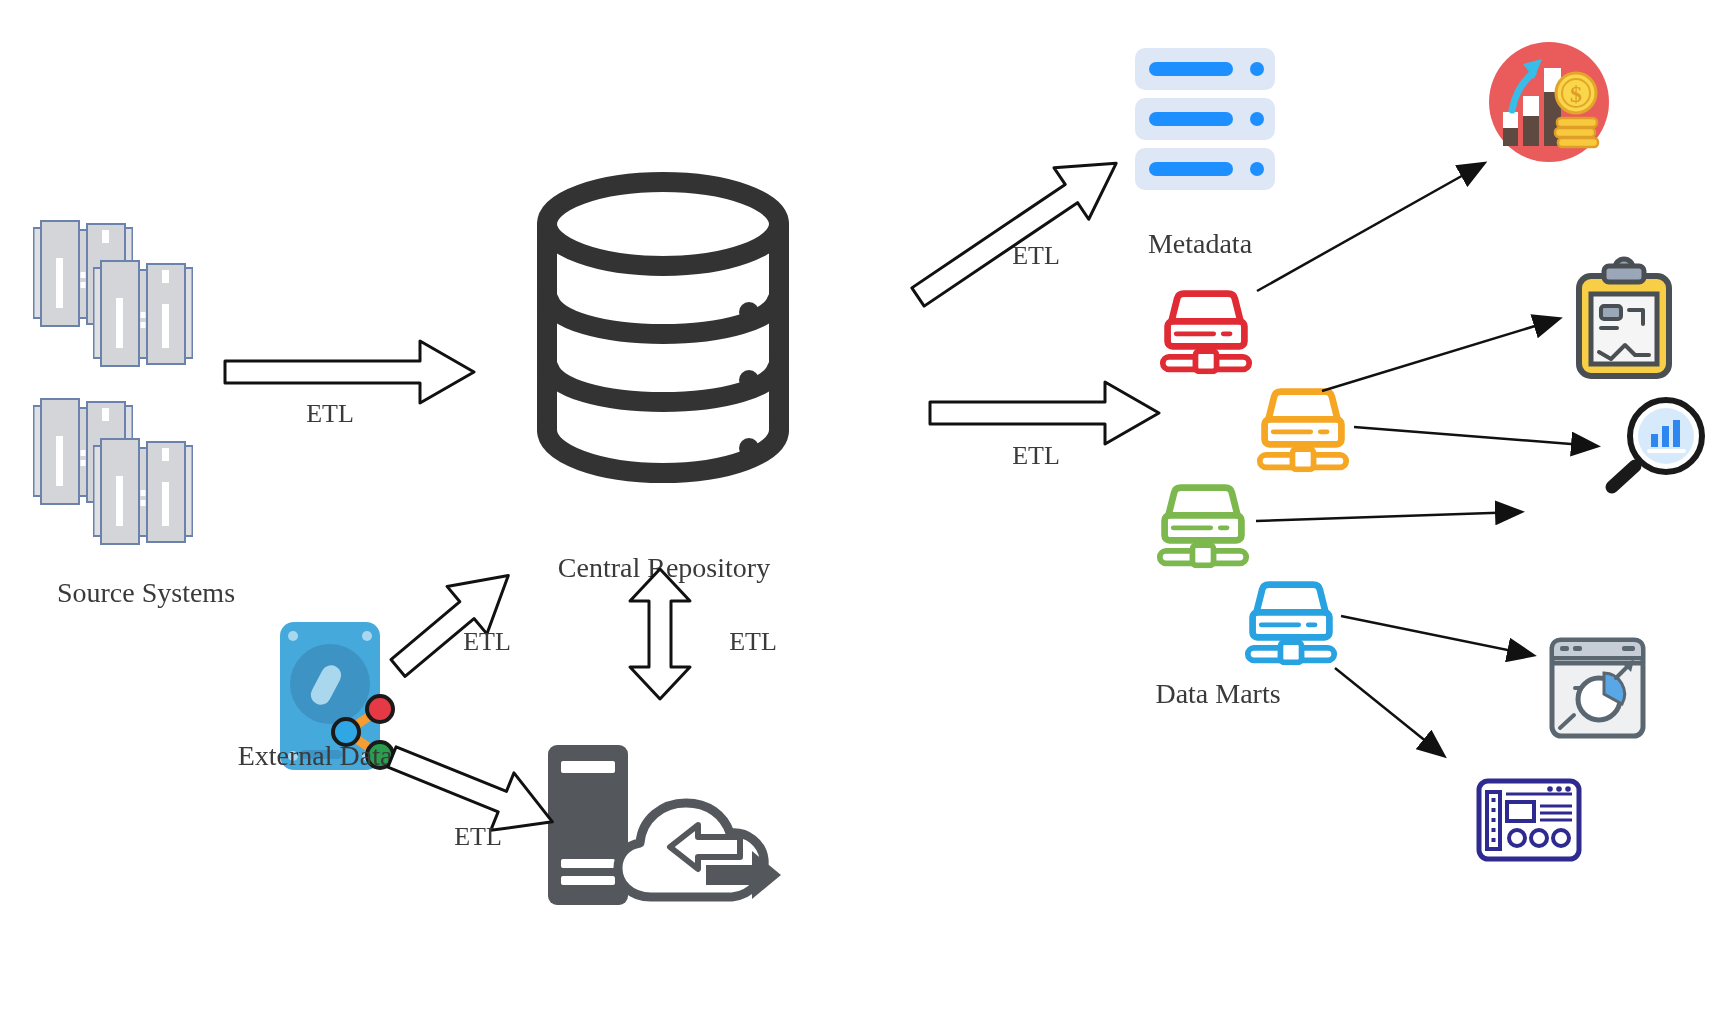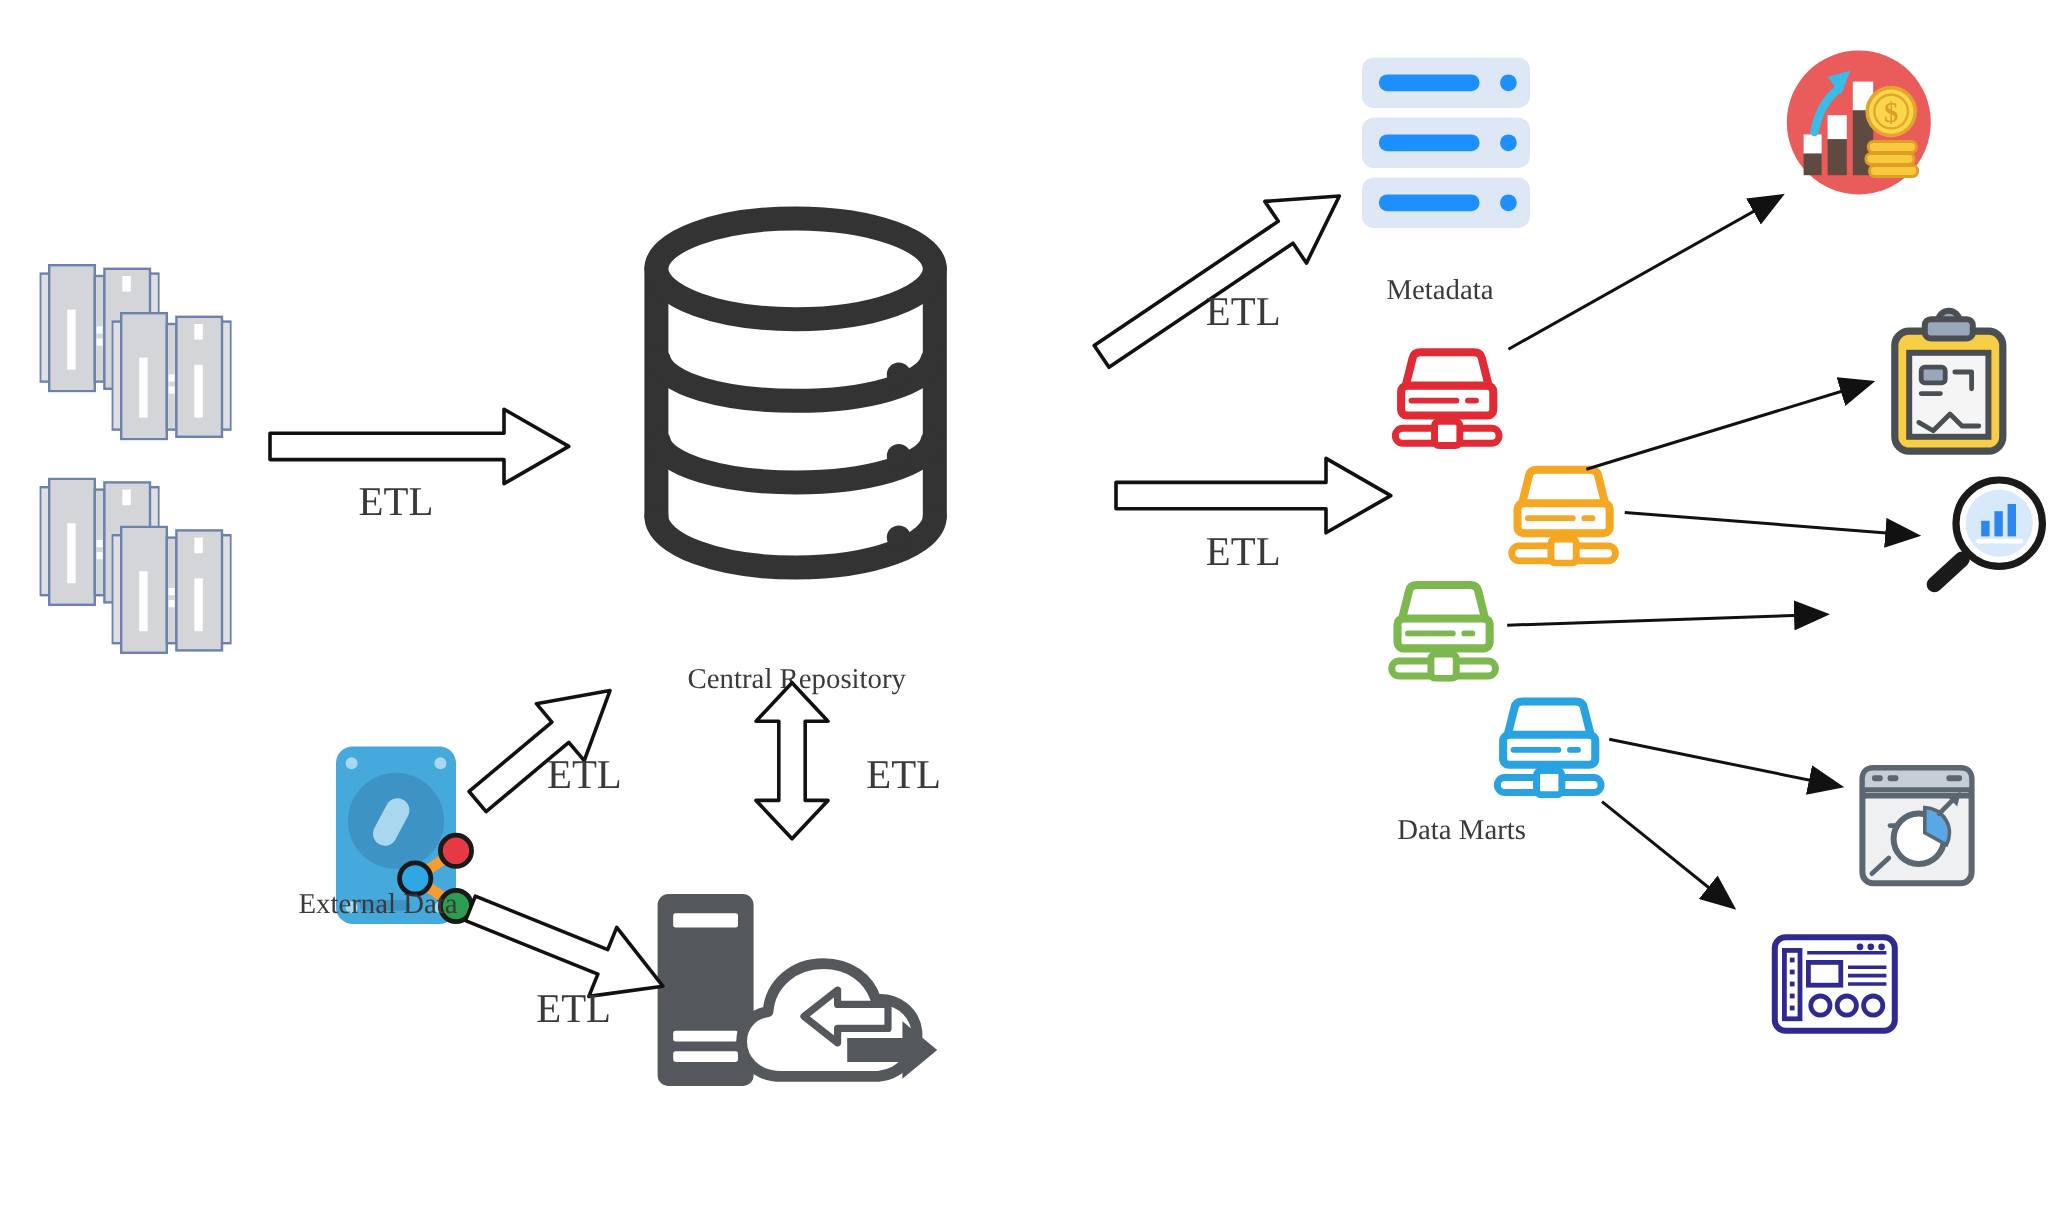--- a/index.html
+++ b/index.html
@@ -3,25 +3,25 @@
 <meta charset="utf-8">
 <style>
   html,body{margin:0;padding:0;background:#fff;}
   #canvas{
     position:relative;width:1710px;height:1022px;background:#ffffff;
     font-family:"Liberation Serif", serif; overflow:hidden;
   }
   .node{position:absolute;}
   .lbl{
     position:absolute; transform:translateX(-50%);
-    font-size:24px; color:#3a3a3a; white-space:nowrap; line-height:1.1;
+    font-size:28px; color:#3a3a3a; white-space:nowrap; line-height:1.1;
   }
   .etl{
     position:absolute; transform:translateX(-50%);
-    font-size:34px; color:#3a3a3a; white-space:nowrap; line-height:1.1;
+    font-size:26px; color:#3a3a3a; white-space:nowrap; line-height:1.1;
   }
   .oarrow{position:absolute; transform-origin:0 50%;}
   .oarrow svg{display:block; overflow:visible;}
   #thin-arrows{position:absolute; left:0; top:0; z-index:5; pointer-events:none;}
   svg{overflow:visible;}
 </style>
 </head>
 <body>
 
 <div id="canvas">
@@ -63,20 +63,21 @@
       <use href="#mf" x="0" y="0" width="100" height="107"></use>
       <use href="#mf" x="60" y="40" width="100" height="107"></use>
     </svg>
   </div>
   <div class="node" style="left:33px;top:398px;">
     <svg width="165" height="150" viewBox="0 0 165 150">
       <use href="#mf" x="0" y="0" width="100" height="107"></use>
       <use href="#mf" x="60" y="40" width="100" height="107"></use>
     </svg>
   </div>
+  <div class="lbl" style="left:146px;top:578px;">Source Systems</div>
 
   <div class="node" style="left:518px;top:172px;">
     <svg width="290" height="330" viewBox="0 0 290 330">
       <g fill="none" stroke="#333333" stroke-width="20" stroke-linecap="round">
         <path d="M29,52 V258"></path>
           <path d="M261,52 V258"></path>
         <path d="M29,258 C29,282 81,301 145,301 C209,301 261,282 261,258"></path>
         <path d="M31,128 C36,148 85,162 145,162 C205,162 254,148 259,128"></path>
         <path d="M31,196 C36,216 85,230 145,230 C205,230 254,216 259,196"></path>
         <ellipse cx="145" cy="52" rx="116" ry="42" fill="#ffffff"></ellipse>

